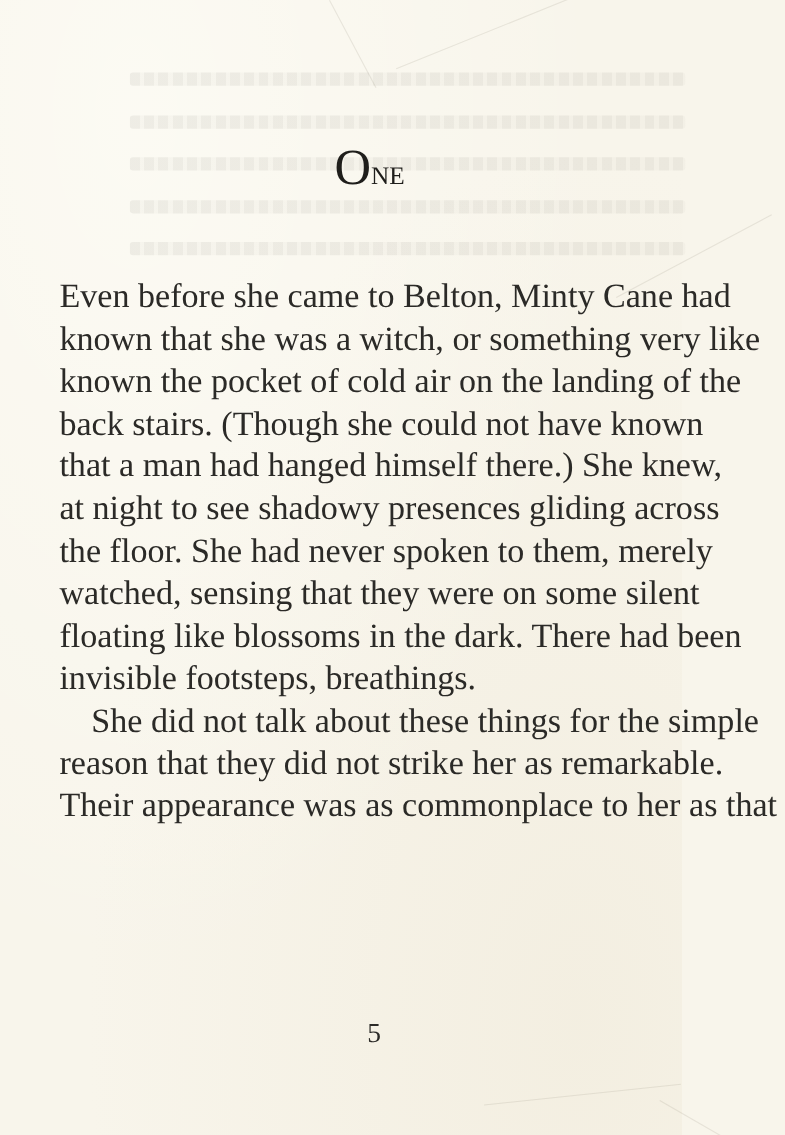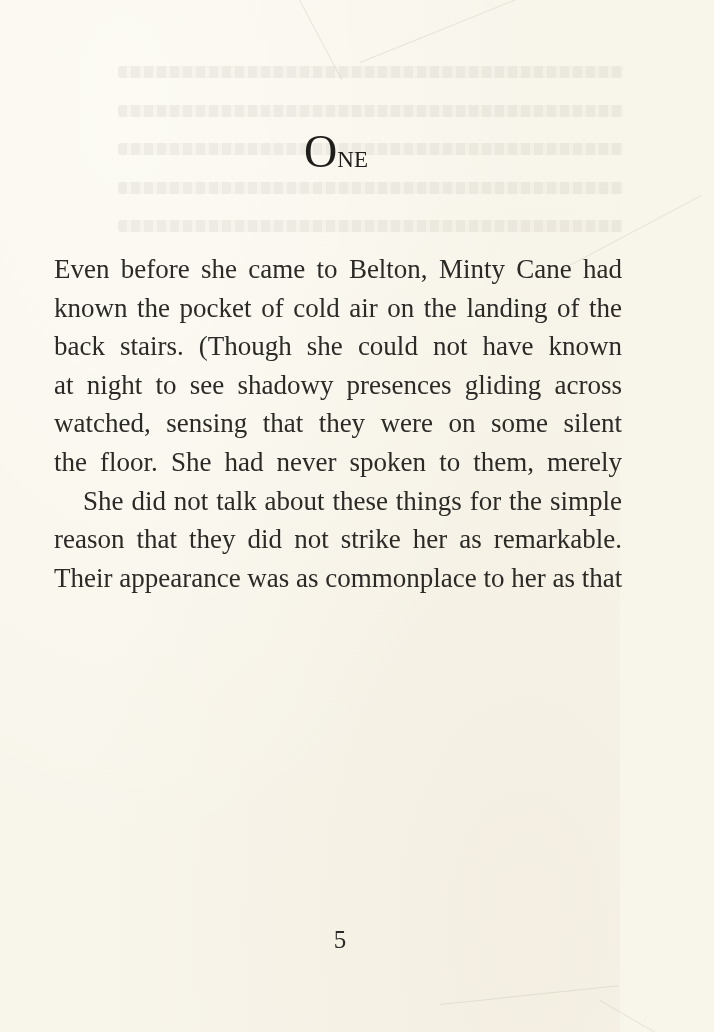--- a/index.html
+++ b/index.html
@@ -61,21 +61,21 @@
     font-weight: normal;
   }
   .chapter-title .sc {
     font-size: 33px;
   }
   .body-text {
     position: absolute;
     left: 54px;
     top: 250px;
     width: 568px;
-    font-size: 27px;
+    font-size: 31px;
     line-height: 38.6px;
   }
   .line {
     display: block;
     white-space: nowrap;
     text-align: justify;
     text-align-last: justify;
     height: 38.6px;
   }
   .line.last {
@@ -112,25 +112,29 @@
   <div class="scratch" style="left:360px;top:62px;width:230px;transform:rotate(-22deg);"></div>
   <div class="scratch" style="left:560px;top:270px;width:160px;transform:rotate(-28deg);"></div>
   <div class="scratch" style="left:440px;top:1004px;width:180px;transform:rotate(-6deg);"></div>
   <div class="scratch" style="left:600px;top:1000px;width:80px;transform:rotate(30deg);"></div>
 
   <h1 class="chapter-title"><span>O</span><span class="sc">ne</span></h1>
 
   <div class="body-text">
     <div>
       <span class="line">Even before she came to Belton, Minty Cane had</span>
+      <span class="line">known that she was a witch, or something very like</span>
       <span class="line">known the pocket of cold air on the landing of the</span>
       <span class="line">back stairs. (Though she could not have known</span>
+      <span class="line">that a man had hanged himself there.) She knew,</span>
       <span class="line">at night to see shadowy presences gliding across</span>
+      <span class="line">the floor. She had never spoken to them, merely</span>
       <span class="line">watched, sensing that they were on some silent</span>
-      <span class="line">the floor. She had never spoken to them, merely</span>
+      <span class="line">floating like blossoms in the dark. There had been</span>
+      <span class="line last">invisible footsteps, breathings.</span>
     </div>
     <div>
       <span class="line indent">She did not talk about these things for the simple</span>
       <span class="line">reason that they did not strike her as remarkable.</span>
       <span class="line">Their appearance was as commonplace to her as that</span>
     </div>
   </div>
 
   <div class="page-number">5</div>
 </div>

